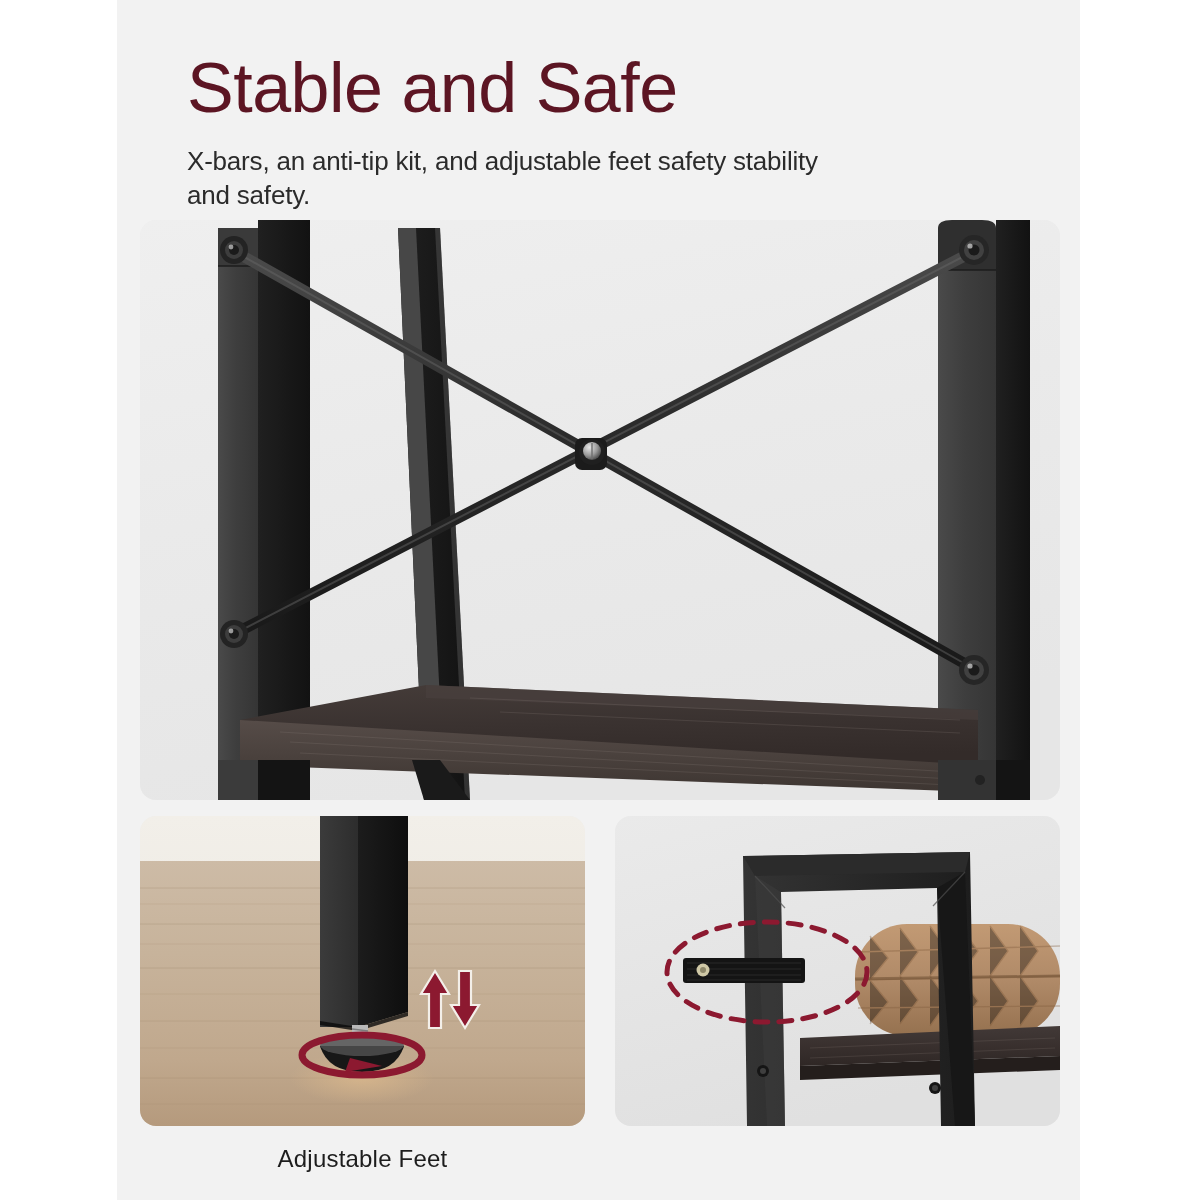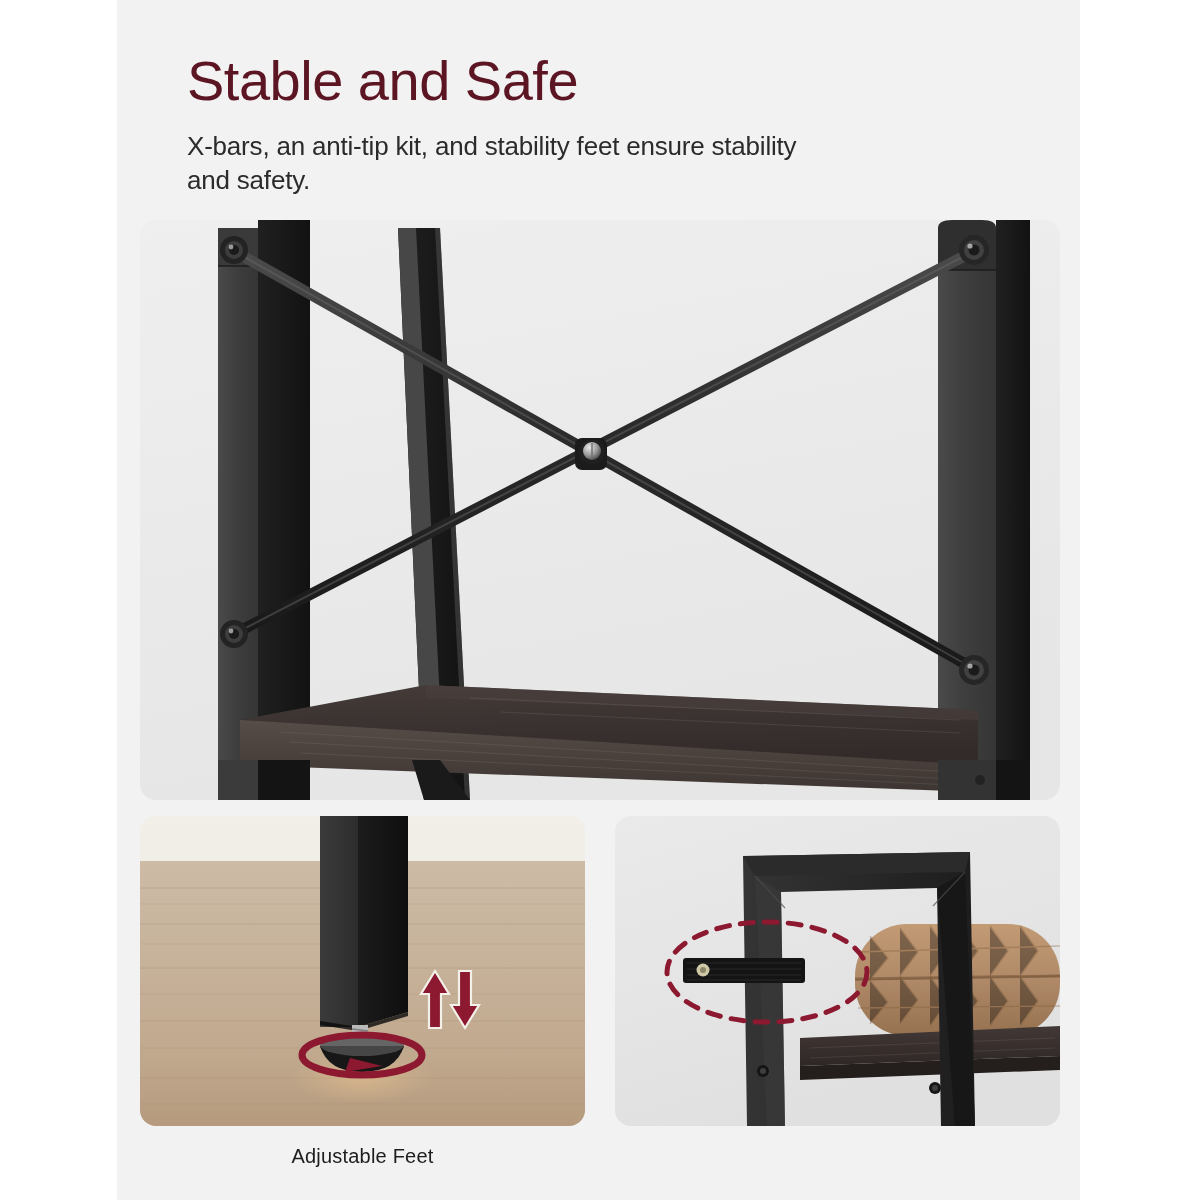--- a/index.html
+++ b/index.html
@@ -21,21 +21,21 @@
     left: 117px;
     top: 0;
     width: 963px;
     height: 1200px;
     background: #f2f2f2;
   }
 
   
   .header { position: absolute; left: 187px; top: 52px; width: 820px; }
   .title {
-    font-size: 56px;
+    font-size: 70px;
     font-weight: 400;
     letter-spacing: -0.5px;
     color: #5c1523;
     line-height: 1.05;
     margin: 0;
     white-space: nowrap;
   }
   .subtitle {
     margin: 18px 0 0 0;
     font-size: 26px;
@@ -56,40 +56,40 @@
   .panel-main { left: 140px; top: 220px; width: 920px; height: 580px; }
   .panel-bl   { left: 140px; top: 816px; width: 445px; height: 310px; }
   .panel-br   { left: 615px; top: 816px; width: 445px; height: 310px; }
 
   
   .caption {
     position: absolute;
     top: 1145px;
     width: 445px;
     text-align: center;
-    font-size: 20px;
+    font-size: 24px;
     color: #1d1d1d;
     letter-spacing: 0.2px;
   }
   .caption-left  { left: 140px; }
   .caption-right { left: 615px; }
 
   
   .scene { display: block; width: 100%; height: 100%; }
 </style>
 </head>
 <body>
 
 <div id="page">
 
   <div class="content-band"></div>
 
   <div class="header">
     <h1 class="title">Stable and Safe</h1>
-    <p class="subtitle">X-bars, an anti-tip kit, and stability feet ensure stability and safety.</p>
+    <p class="subtitle">X-bars, an anti-tip kit, and adjustable feet safety stability and safety.</p>
   </div>
 
   <div class="panel panel-main">
     <svg class="scene" viewBox="0 0 920 580" preserveAspectRatio="none">
       <defs>
         <linearGradient id="bgMain" x1="0" y1="0" x2="0.3" y2="1">
           <stop offset="0" stop-color="#efefef"></stop>
           <stop offset="0.5" stop-color="#eaeaea"></stop>
           <stop offset="1" stop-color="#e6e6e6"></stop>
         </linearGradient>

